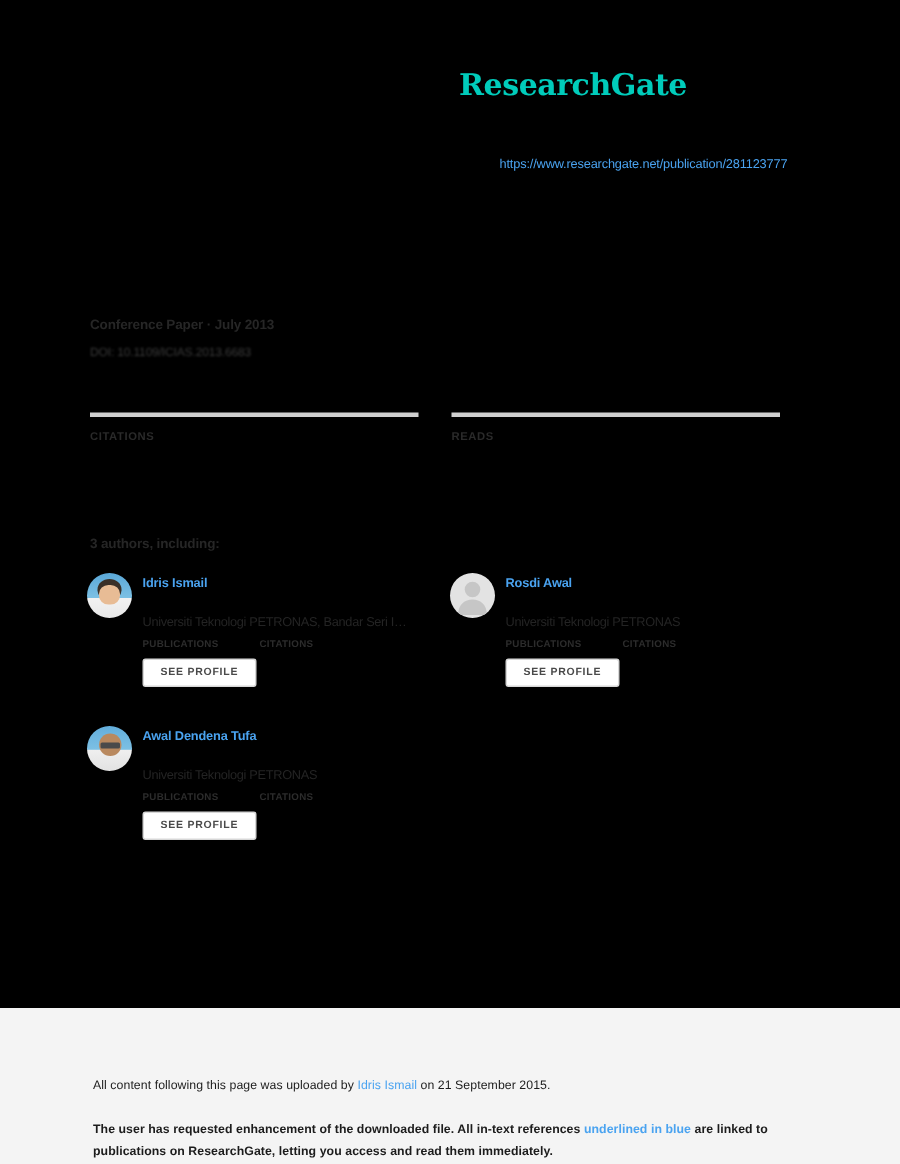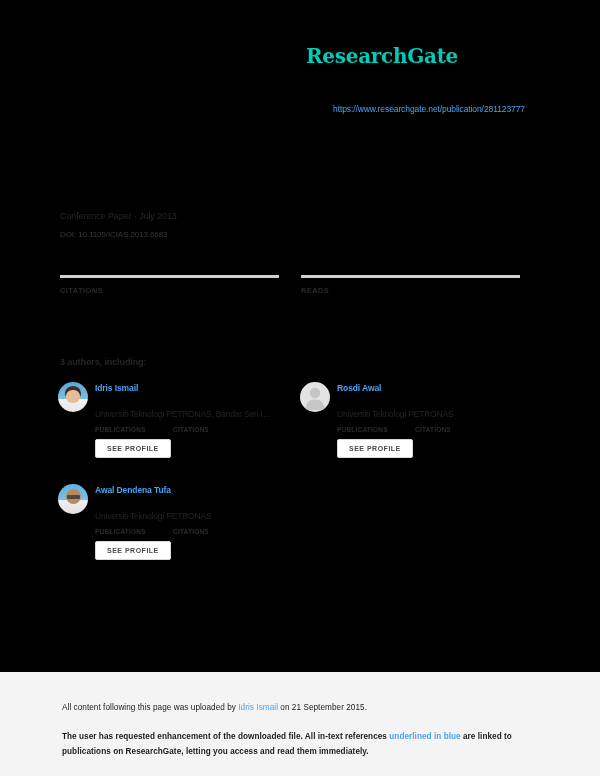--- a/index.html
+++ b/index.html
@@ -61,21 +61,21 @@
   }
 
   .meta-block {
     position: absolute;
     top: 211px;
     left: 60px;
     width: 460px;
   }
   .meta-line {
     font-size: 9px;
-    font-weight: normal;
+    font-weight: bold;
     color: #262626;
     letter-spacing: -0.1px;
     filter: blur(0.5px);
   }
   .meta-doi {
     margin-top: 9px;
     font-size: 8px;
     font-weight: normal;
     color: #3a3a3a;
     letter-spacing: -0.1px;
@@ -262,21 +262,21 @@
   
   .footer {
     position: absolute;
     left: 0;
     top: 672px;
     width: 600px;
     height: 104px;
     background: #f4f4f4;
   }
   .footer-inner {
-    padding: 28px 56px 0 62px;
+    padding: 44px 56px 0 62px;
   }
   .footer-line {
     font-size: 8.2px;
     color: #1c1c1c;
     line-height: 15px;
     letter-spacing: 0.05px;
   }
   .footer-line + .footer-line {
     margin-top: 14px;
     font-weight: bold;

